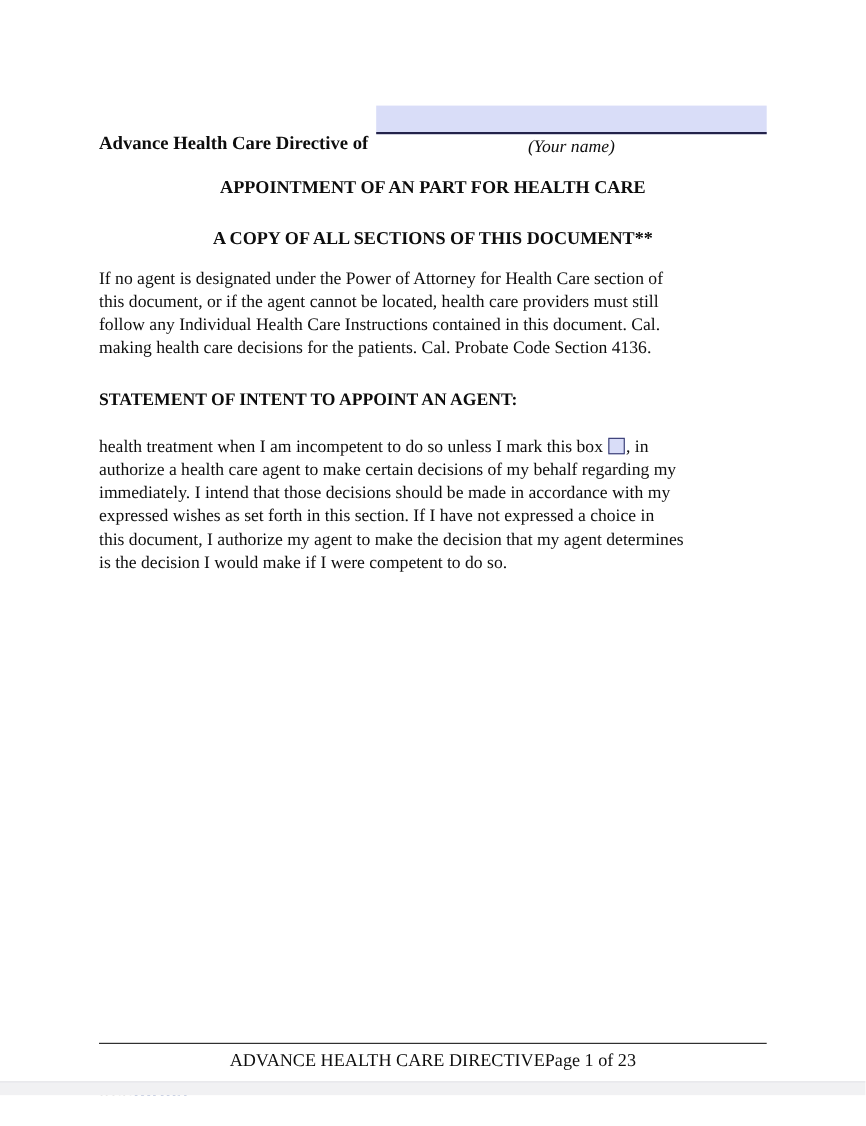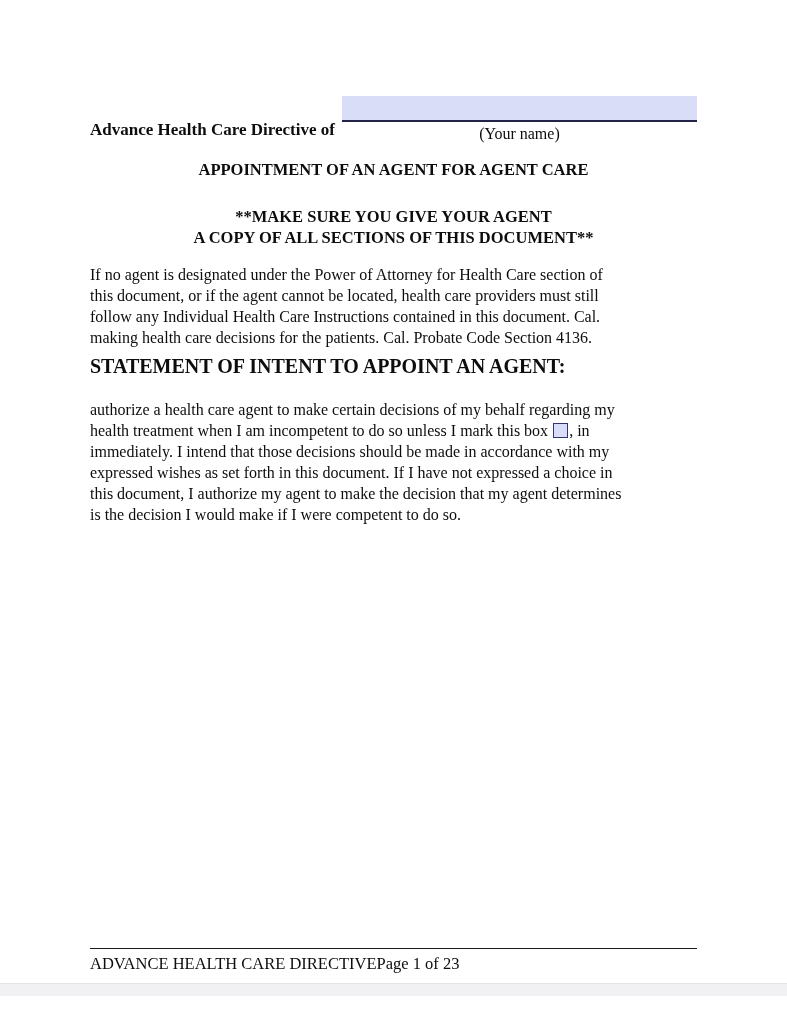--- a/index.html
+++ b/index.html
@@ -12,21 +12,21 @@
     color: #0d0d0d;
     overflow: hidden;
   }
   .content {
     position: absolute;
     left: 90px;
     top: 0;
     width: 607px;
   }
   .bold { font-weight: bold; }
-  .italic { }
+  .italic { font-style: italic; }
   .center { text-align: center; }
 
   
   .title-row {
     margin-top: 96px;
     display: flex;
     align-items: flex-end;
   }
   .title-label {
     font-size: 17px;
@@ -52,22 +52,22 @@
 
   
   .heading-block { line-height: 21px; font-size: 16.5px; }
   .part-heading { margin-top: 16px; }
   .notice-heading { margin-top: 26px; }
 
   
   .body-par { font-size: 16px; line-height: 21px; }
   .intro-par { margin-top: 16px; }
   .statement-heading {
-    margin-top: 8px;
-    font-size: 20px;
+    margin-top: 26px;
+    font-size: 16px;
     line-height: 21px;
   }
   .statement-par { margin-top: 22px; }
 
   .inline-field {
     display: inline-block;
     width: 253px;
     height: 17px;
     background: var(--field-fill, #d9ddf8);
     border-bottom: 1.7px solid var(--field-underline, #23234a);
@@ -91,21 +91,21 @@
     left: 90px;
     right: 90px;
     top: 948px;
   }
   .footer-rule {
     border-top: 1.6px solid #1a1a1a;
     height: 0;
   }
   .footer-row {
     display: flex;
-    justify-content: flex-start;
+    justify-content: center;
     margin-top: 5px;
     font-size: 16.5px;
   }
   .logo {
     margin-top: 8px;
     font-family: "Liberation Sans", sans-serif;
     font-size: 17.5px;
     letter-spacing: 0.2px;
   }
   .logo-free { color: var(--logo-free, #a3a3a3); font-weight: 400; }
@@ -127,44 +127,43 @@
 
     <div class="title-row">
       <span class="title-label bold">Advance Health Care Directive of</span>
       <span class="field-wrap">
         <span class="name-field"></span>
         <span class="caption italic">(Your name)</span>
       </span>
     </div>
 
     <div class="heading-block part-heading bold center">
-      <div>APPOINTMENT OF AN AGENT FOR AGENT CARE</div>
+      <div>APPOINTMENT OF AN PART FOR HEALTH CARE</div>
     </div>
 
     <div class="heading-block notice-heading bold center">
-      <div>**MAKE SURE YOU GIVE YOUR AGENT</div>
       <div>A COPY OF ALL SECTIONS OF THIS DOCUMENT**</div>
     </div>
 
     <div class="body-par intro-par">
       <div>If no agent is designated under the Power of Attorney for Health Care section of</div>
       <div>this document, or if the agent cannot be located, health care providers must still</div>
       <div>follow any Individual Health Care Instructions contained in this document. Cal.</div>
       <div>making health care decisions for the patients. Cal. Probate Code Section 4136.</div>
     </div>
 
     <div class="statement-heading bold">STATEMENT OF INTENT TO APPOINT AN AGENT:</div>
 
     <div class="body-par statement-par">
-      <div>authorize a health care agent to make certain decisions of my behalf regarding my</div>
       <div>
         <span>health treatment when I am incompetent to do so unless I mark this box </span><span class="checkbox"></span><span>, in</span>
       </div>
+      <div>authorize a health care agent to make certain decisions of my behalf regarding my</div>
       <div>immediately. I intend that those decisions should be made in accordance with my</div>
-      <div>expressed wishes as set forth in this document. If I have not expressed a choice in</div>
+      <div>expressed wishes as set forth in this section. If I have not expressed a choice in</div>
       <div>this document, I authorize my agent to make the decision that my agent determines</div>
       <div>is the decision I would make if I were competent to do so.</div>
     </div>
 
   </div>
 
   <div class="footer">
     <div class="footer-rule"></div>
     <div class="footer-row">
       <span>ADVANCE HEALTH CARE DIRECTIVE</span>

